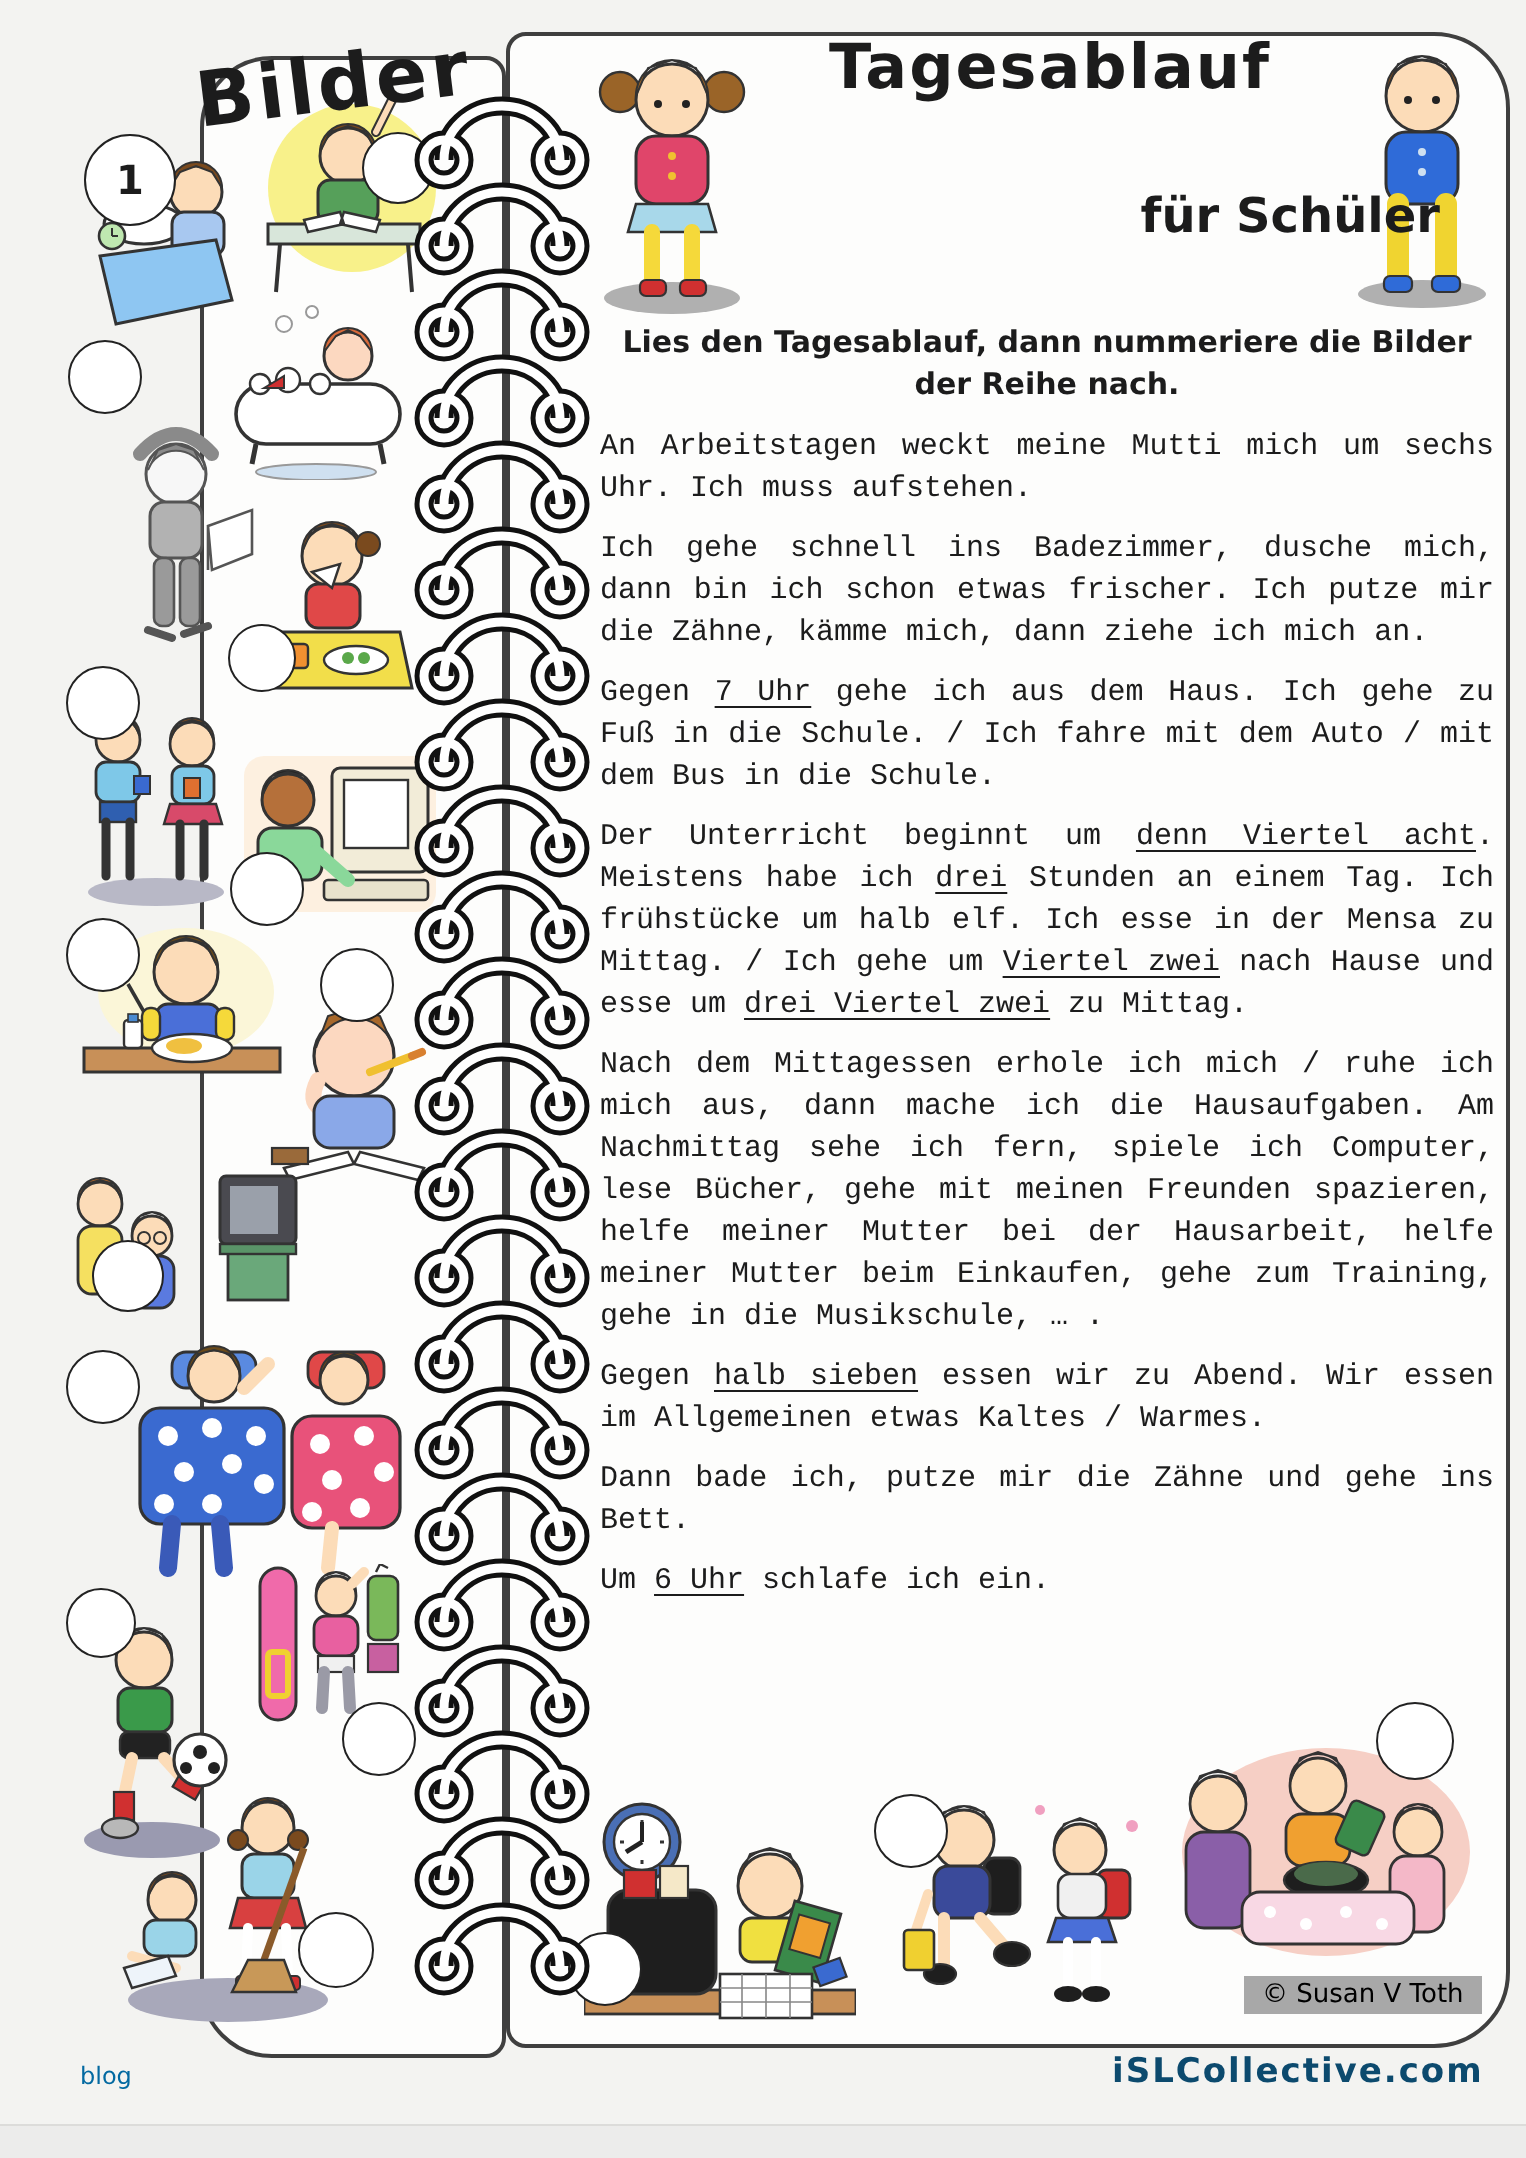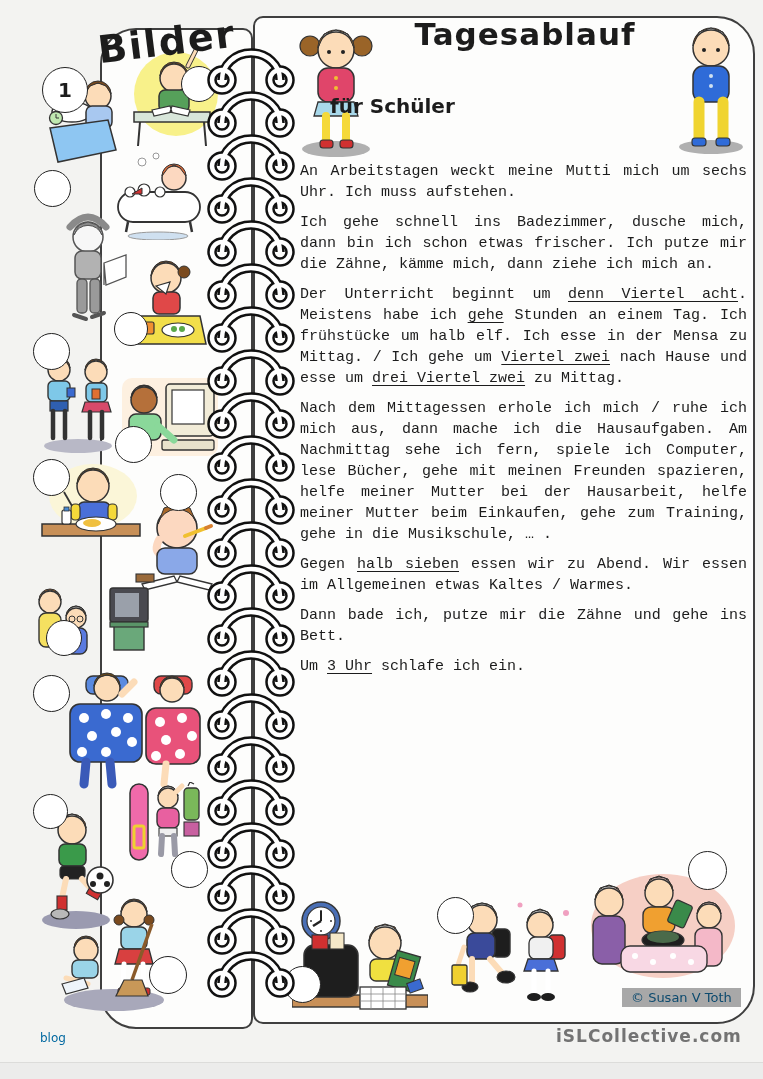--- a/index.html
+++ b/index.html
@@ -9,58 +9,60 @@
   }
   .page{position:absolute;box-sizing:border-box;background:#fdfdfc;border:2px solid #3f3f3f;z-index:1;}
   .page-left{left:100px;top:28px;width:153px;height:1001px;border-radius:36px 10px 10px 36px;}
   .page-right{left:253px;top:16px;width:502px;height:1008px;border-radius:10px 38px 38px 10px;}
   .bilder-title{
     position:absolute;left:92px;top:20px;width:150px;text-align:center;z-index:20;
     font-size:38px;font-weight:bold;transform:rotate(-7deg);letter-spacing:2px;
   }
   .main-title{position:absolute;left:330px;top:16px;width:390px;text-align:center;
     font-size:31px;font-weight:bold;z-index:20;letter-spacing:1px;}
-  .sub-title{position:absolute;left:330px;top:94px;width:390px;text-align:left;
-    font-size:20px;font-weight:bold;z-index:20;}
+  .sub-title{position:absolute;left:330px;top:94px;width:390px;text-align:right;
+    font-size:24px;font-weight:bold;z-index:20;}
   .text-col{position:absolute;left:300px;top:161px;width:447px;z-index:20;}
   .instruction{font-weight:bold;text-align:center;font-size:15px;line-height:21px;margin:0 0 10px 0;}
   .text-col p{font-size:15px;line-height:21px;text-align:justify;margin:0 0 9px 0;font-family:Liberation Mono, monospace;}
   .text-col .u{text-decoration:underline;text-underline-offset:3px;}
   .circle{position:absolute;border-radius:50%;background:#fff;border:1.6px solid #222;z-index:30;
     display:flex;align-items:center;justify-content:center;font-weight:bold;font-size:20px;}
   .illus{position:absolute;z-index:10;}
   .spiral{position:absolute;left:195px;top:30px;z-index:40;}
   .credit-box{position:absolute;left:622px;top:988px;z-index:25;background:#a8a8a8;
-    padding:2px 9px;font-size:13px;color:#0c4a6e;}
+    padding:2px 9px;font-size:13px;color:#000000;}
   .footer-blog{position:absolute;left:40px;top:1031px;font-size:12px;color:#0369a1;z-index:5;}
   .watermark{position:absolute;left:556px;top:1026px;font-size:17px;font-weight:bold;
-    color:#737373;letter-spacing:1px;z-index:5;}
+    color:#0c4a6e;letter-spacing:1px;z-index:5;}
   .bottom-strip{position:absolute;left:0;top:1062px;width:763px;height:17px;background:#ececeb;
     border-top:1px solid #dcdcda;z-index:0;}
 </style>
 </head>
 <body>
 
 <div class="page page-left"></div>
 <div class="page page-right"></div>
 <div class="bottom-strip"></div>
 
 <div class="bilder-title">Bilder</div>
 <div class="main-title">Tagesablauf</div>
 <div class="sub-title">für Schüler</div>
 
 <div class="text-col">
+  <div class="instruction">Lies den Tagesablauf, dann nummeriere die Bilder der Reihe nach.</div>
   <div id="paragraphs">
       <p><span>An Arbeitstagen weckt meine Mutti mich um sechs Uhr. Ich muss aufstehen.</span></p>
       <p><span>Ich gehe schnell ins Badezimmer, dusche mich, dann bin ich schon etwas frischer. Ich putze mir die Zähne, kämme mich, dann ziehe ich mich an.</span></p>
-      <p><span>Der Unterricht beginnt um </span><span class="u">denn Viertel acht</span><span>. Meistens habe ich </span><span class="u">gehe</span><span> Stunden an einem Tag. Ich frühstücke um halb elf. Ich esse in der Mensa zu Mittag. / Ich gehe um </span><span class="u">Viertel zwei</span><span> nach Hause und esse um </span><span class="u">drei Viertel zwei</span><span> zu Mittag.</span></p>
+      <p><span>Gegen </span><span class="u">7 Uhr</span><span> gehe ich aus dem Haus. Ich gehe zu Fuß in die Schule. / Ich fahre mit dem Auto / mit dem Bus in die Schule.</span></p>
+      <p><span>Der Unterricht beginnt um </span><span class="u">denn Viertel acht</span><span>. Meistens habe ich </span><span class="u">drei</span><span> Stunden an einem Tag. Ich frühstücke um halb elf. Ich esse in der Mensa zu Mittag. / Ich gehe um </span><span class="u">Viertel zwei</span><span> nach Hause und esse um </span><span class="u">drei Viertel zwei</span><span> zu Mittag.</span></p>
       <p><span>Nach dem Mittagessen erhole ich mich / ruhe ich mich aus, dann mache ich die Hausaufgaben. Am Nachmittag sehe ich fern, spiele ich Computer, lese Bücher, gehe mit meinen Freunden spazieren, helfe meiner Mutter bei der Hausarbeit, helfe meiner Mutter beim Einkaufen, gehe zum Training, gehe in die Musikschule, … .</span></p>
       <p><span>Gegen </span><span class="u">halb sieben</span><span> essen wir zu Abend. Wir essen im Allgemeinen etwas Kaltes / Warmes.</span></p>
       <p><span>Dann bade ich, putze mir die Zähne und gehe ins Bett.</span></p>
-      <p><span>Um </span><span class="u">3 Uhr</span><span> schlafe ich ein.</span></p>
+      <p><span>Um </span><span class="u">6 Uhr</span><span> schlafe ich ein.</span></p>
     </div>
 </div>
 
 <svg class="illus" style="left:44px;top:72px" width="92" height="96" viewBox="0 0 92 96">
   <ellipse cx="28" cy="40" rx="20" ry="10" fill="#fff" stroke="#333" stroke-width="1.5"></ellipse>
   <circle cx="54" cy="24" r="13" fill="#fcdcb8" stroke="#333" stroke-width="1.5"></circle>
   <path d="M41,22 A13,13 0 0 1 67,22 L62,14 54,11 46,14 Z" fill="#7a4a1e" stroke="#333" stroke-width="1"></path>
   <rect x="42" y="34" width="26" height="22" rx="6" fill="#a8c8f0" stroke="#333" stroke-width="1.5"></rect>
   <path d="M6,56 L64,48 L72,78 L14,90 Z" fill="#8ec6f2" stroke="#333" stroke-width="1.5"></path>
   <circle cx="12" cy="46" r="6.5" fill="#bfe8b0" stroke="#333" stroke-width="1.3"></circle>

